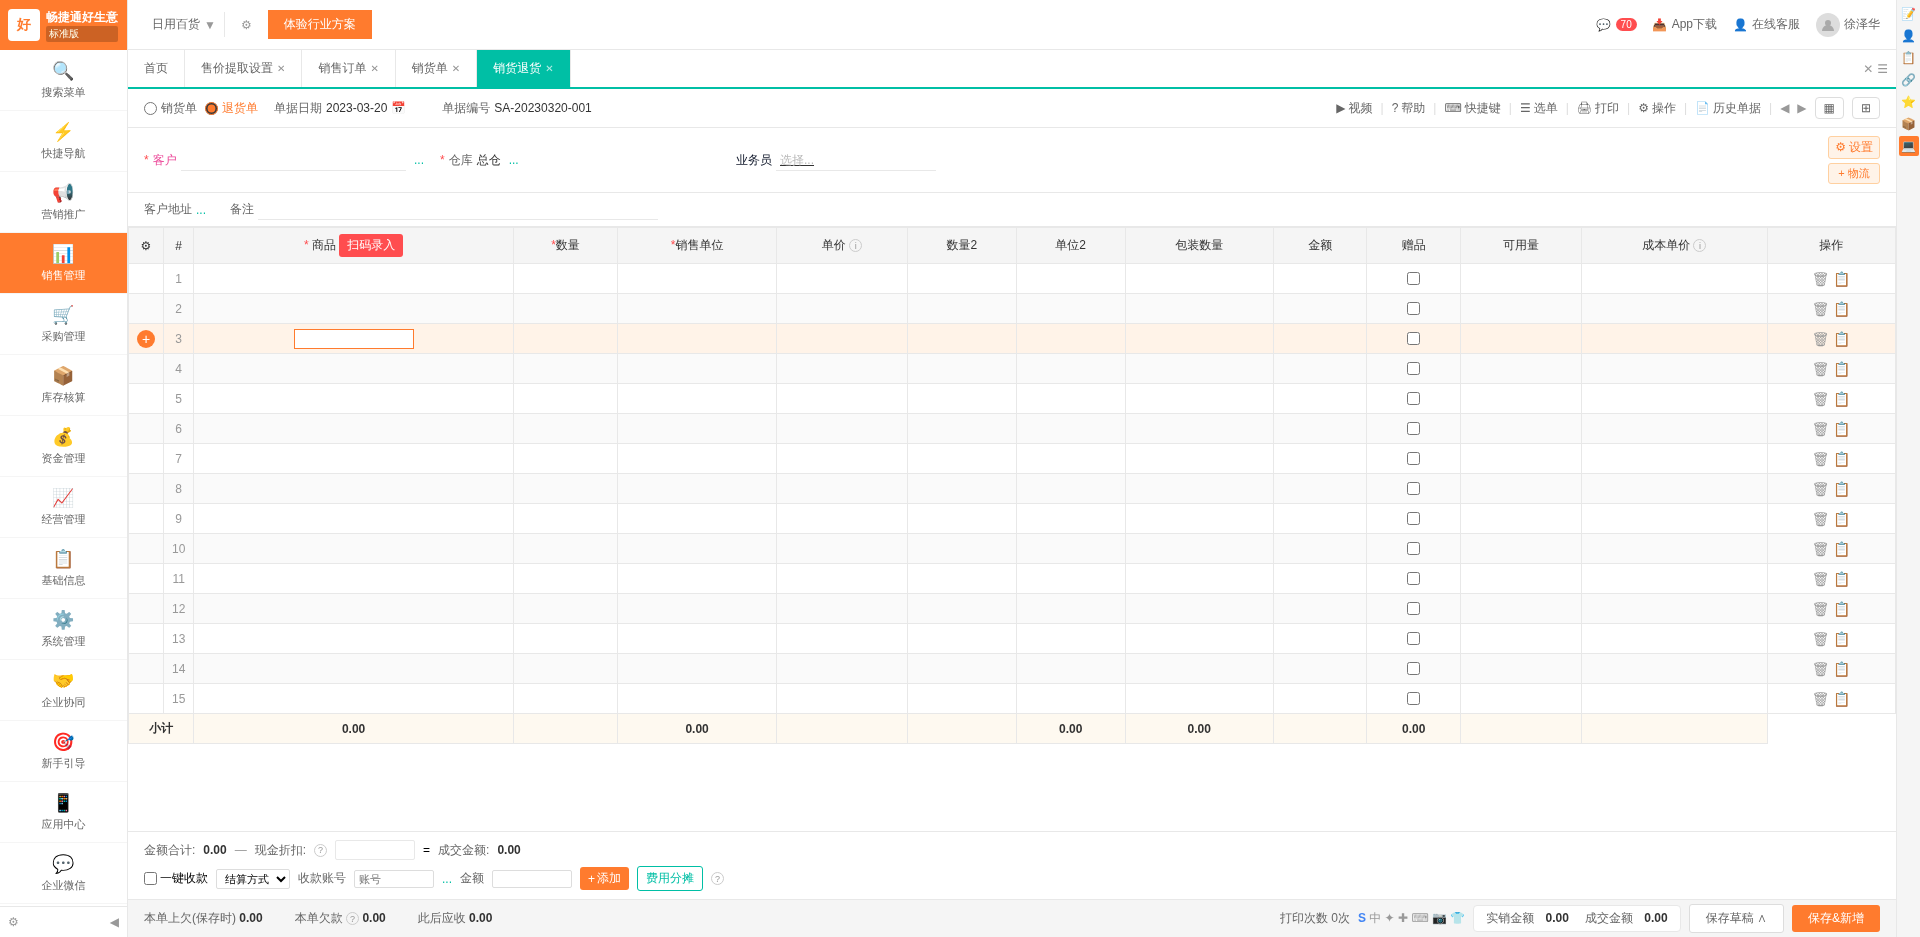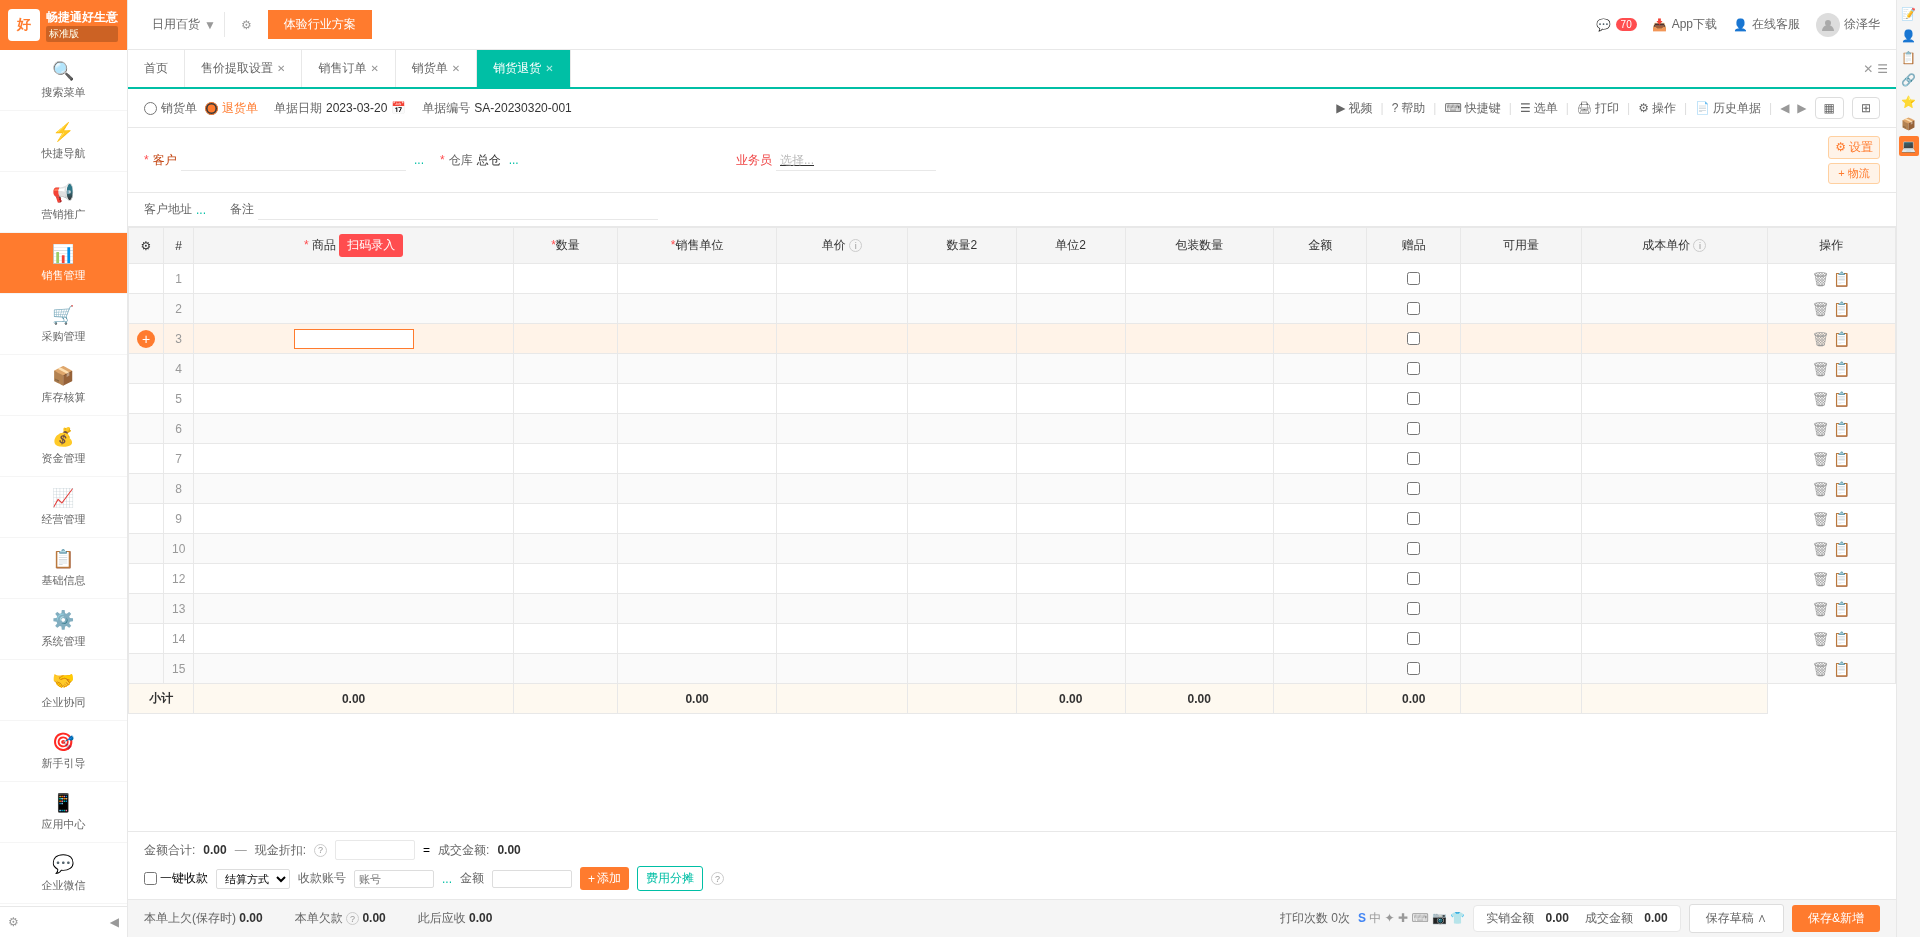--- a/index.html
+++ b/index.html
@@ -46,21 +46,21 @@
     
     .form-header { padding: 8px 16px; border-bottom: 1px solid #e8e8e8; }
     .form-meta { display: flex; align-items: center; gap: 16px; }
     .radio-group { display: flex; align-items: center; gap: 8px; }
     .radio-item { display: flex; align-items: center; gap: 4px; cursor: pointer; color: #666; }
     .radio-item input[type=radio] { accent-color: #ff7b2e; }
     .radio-item.checked { color: #ff7b2e; }
     .form-date { display: flex; align-items: center; gap: 4px; color: #333; }
     .form-date-label { color: #666; }
     .form-code { display: flex; align-items: center; gap: 4px; color: #333; }
-    .form-code-label { color: #666; }
+    .form-code-label { color: #666; margin-left: 20px; }
     .form-actions { margin-left: auto; display: flex; align-items: center; gap: 8px; }
     .form-action-btn { display: flex; align-items: center; gap: 3px; color: #666; cursor: pointer; font-size: 12px; }
     .form-action-divider { color: #ddd; }
     .btn-view { background: #fff; border: 1px solid #ddd; border-radius: 4px; padding: 3px 8px; cursor: pointer; display: flex; align-items: center; gap: 2px; }
     .field-input { flex: 1; border: none; border-bottom: 1px solid #e8e8e8; padding: 3px 4px; outline: none; color: #333; font-size: 12px; text-decoration: underline; }
     .field-input::placeholder { color: #bbb; }
     .field-dots { color: #00bfa5; cursor: pointer; margin-left: 4px; }
     .side-btn { background: #f0f2f5; border: 1px solid #ddd; border-radius: 3px; padding: 2px 6px; cursor: pointer; color: #666; font-size: 11px; }
     .scan-btn { background: #ff4d4f; color: #fff; border: none; padding: 3px 8px; border-radius: 3px; cursor: pointer; font-size: 12px; }
     table { width: 100%; border-collapse: collapse; }
@@ -318,32 +318,32 @@
             <span class="form-action-btn btn-view">
               <span>⊞</span>
             </span>
           </div>
         </div>
       </div>
 
       <div style="padding:8px 16px;border-bottom:1px solid #e8e8e8;display:flex;align-items:center;gap:16px;position:relative;">
         <div style="display:flex;align-items:center;gap:4px;min-width:280px;">
           <span style="color:#ff4d4f;">*</span>
-          <span style="color:#c2410c;">客户</span>
+          <span style="color:#ec4899;">客户</span>
           <input type="text" class="field-input" style="width: 180px;" placeholder="">
           <span class="field-dots">...</span>
         </div>
         <div style="display:flex;align-items:center;gap:4px;min-width:280px;">
           <span style="color:#ff4d4f;">*</span>
           <span style="color:#666;">仓库</span>
           <span style="color:#333;">总仓</span>
           <span class="field-dots">...</span>
         </div>
         <div style="display:flex;align-items:center;gap:4px;min-width:200px;">
-          <span style="color:#ef4444;">业务员</span>
+          <span style="color:#0f172a;">业务员</span>
           <input type="text" class="field-input" style="width: 120px;" placeholder="选择...">
         </div>
         <div style="margin-left:auto;display:flex;flex-direction:column;gap:4px;">
           <button class="side-btn" style="background:#fff3e8;border:1px solid #ffd0a0;color:#ff7b2e;">
             <span>⚙</span>
             <span>设置</span>
           </button>
           <button class="side-btn" style="background:#fff3e8;border:1px solid #ffd0a0;color:#ff7b2e;">+ 物流</button>
         </div>
       </div>
@@ -640,20 +640,45 @@
     <td></td>
     <td>
       <div class="action-btns">
         <button class="action-btn">🗑</button>
         <button class="action-btn">📋</button>
       </div>
     </td>
   </tr>
                 <tr>
     <td></td>
+    <td class="row-num">11</td>
+    <td></td>
+    <td></td>
+    <td></td>
+    <td></td>
+    <td></td>
+    <td></td>
+    <td></td>
+    <td></td>
+    <td>
+      <div class="checkbox-cell">
+                      <input type="checkbox" style="">
+                    </div>
+    </td>
+    <td></td>
+    <td></td>
+    <td>
+      <div class="action-btns">
+        <button class="action-btn">🗑</button>
+        <button class="action-btn">📋</button>
+      </div>
+    </td>
+  </tr>
+                <tr>
+    <td></td>
     <td class="row-num">12</td>
     <td></td>
     <td></td>
     <td></td>
     <td></td>
     <td></td>
     <td></td>
     <td></td>
     <td></td>
     <td>

